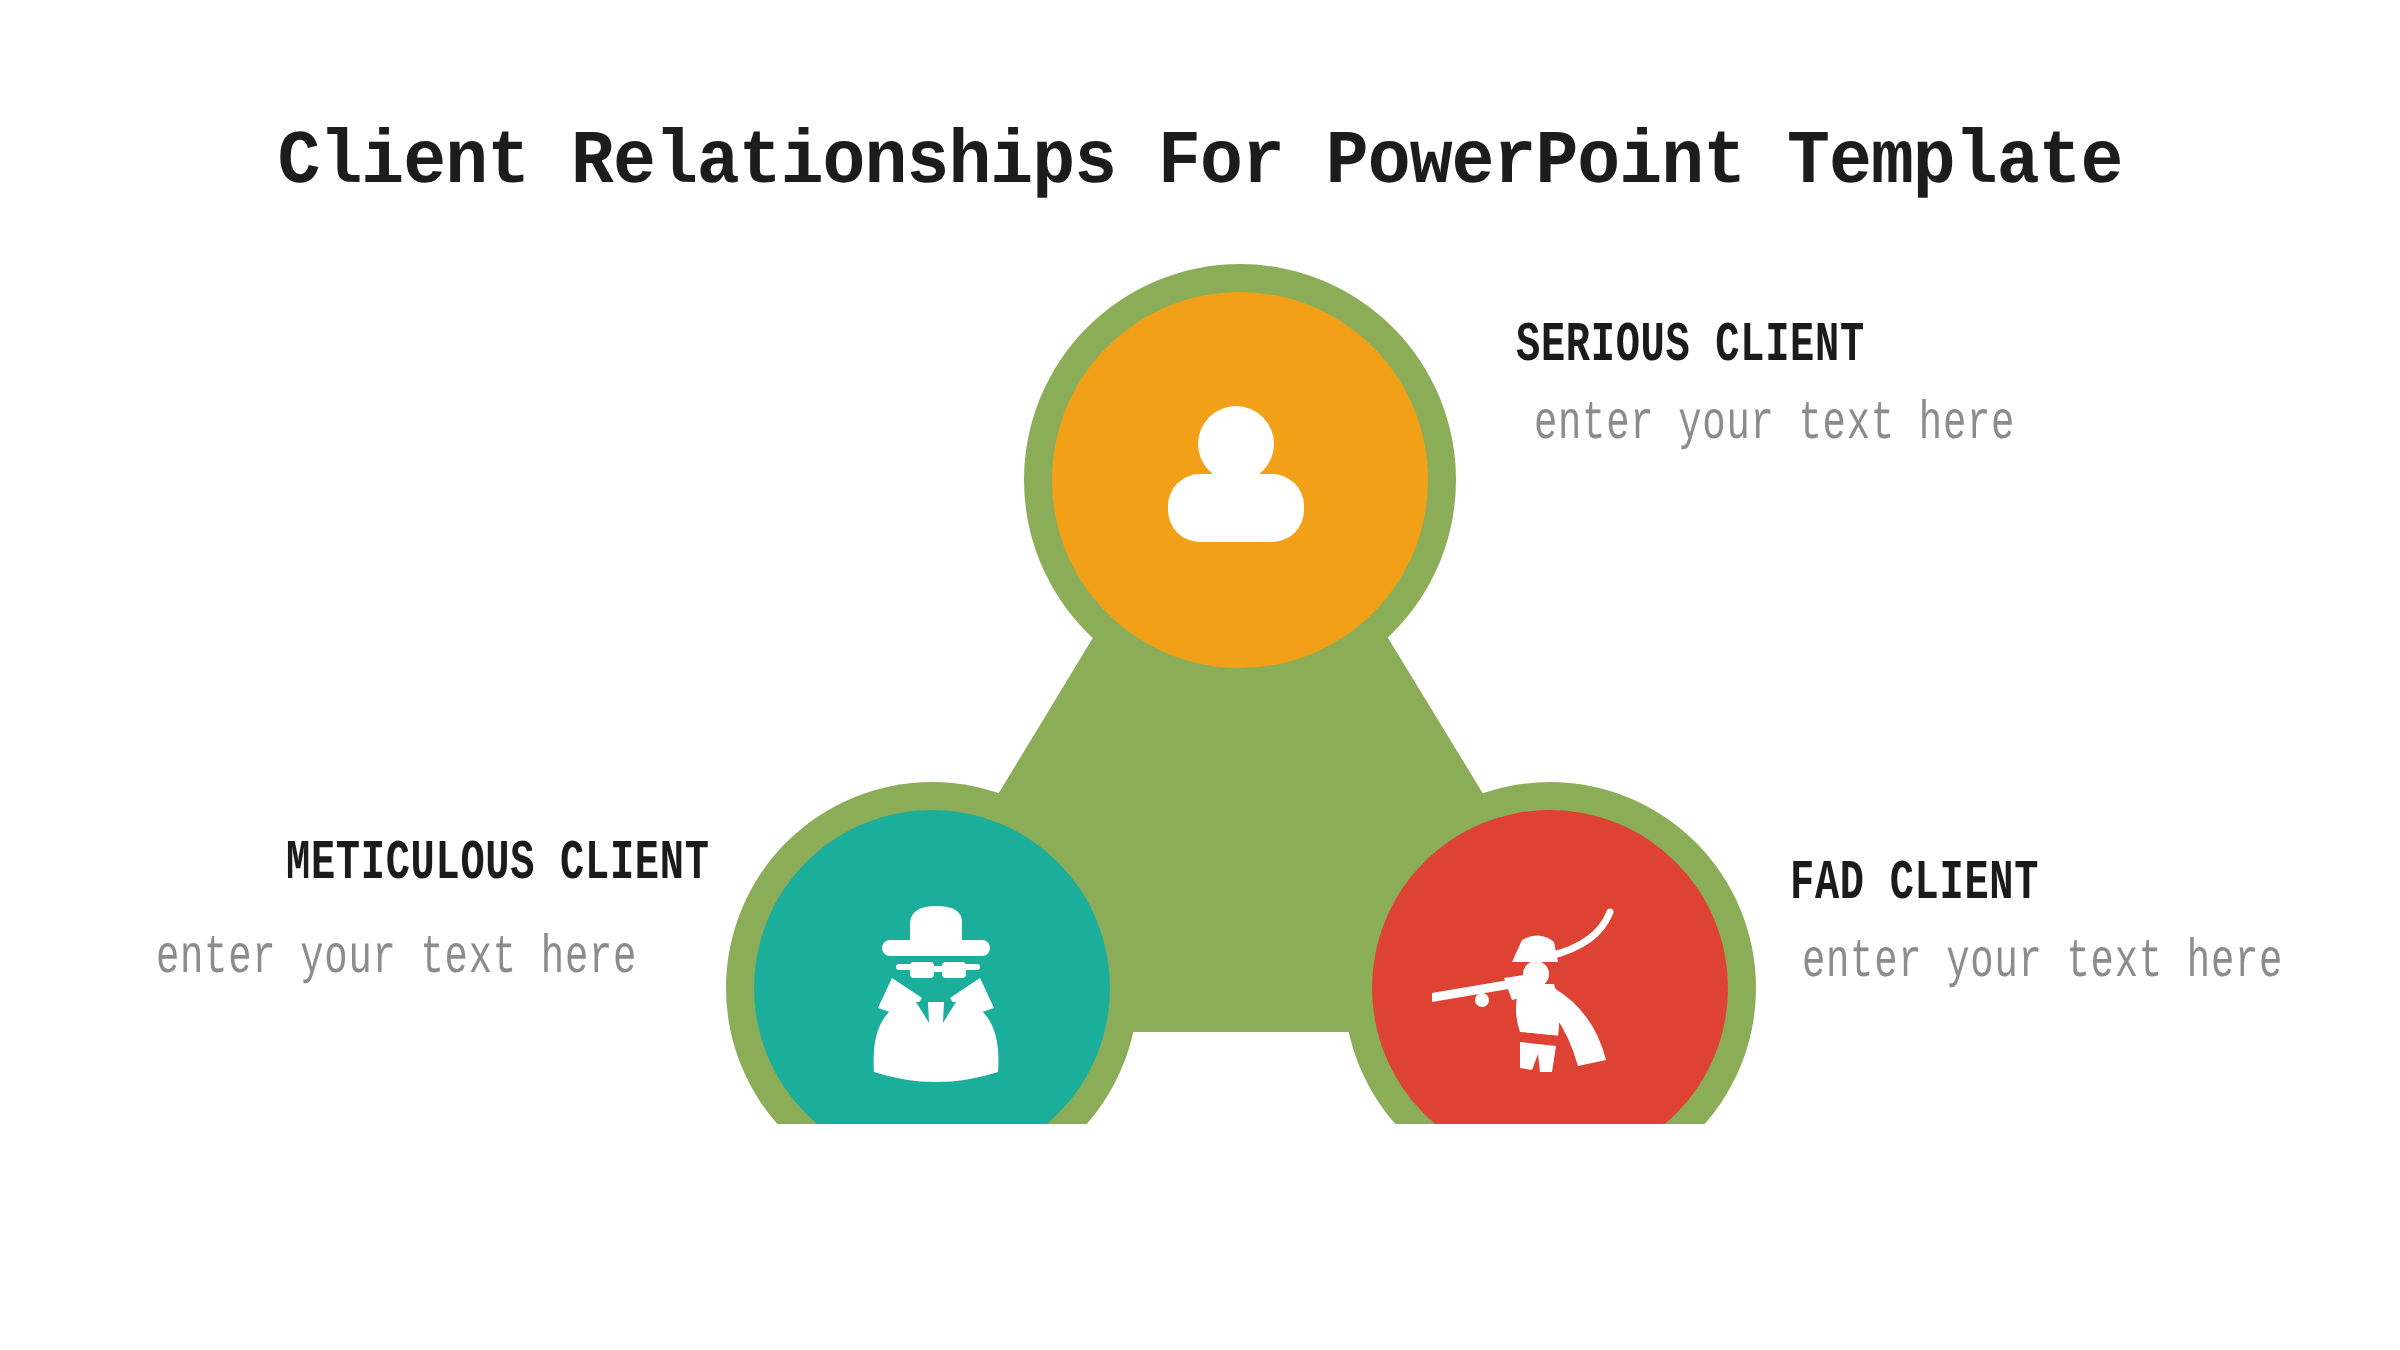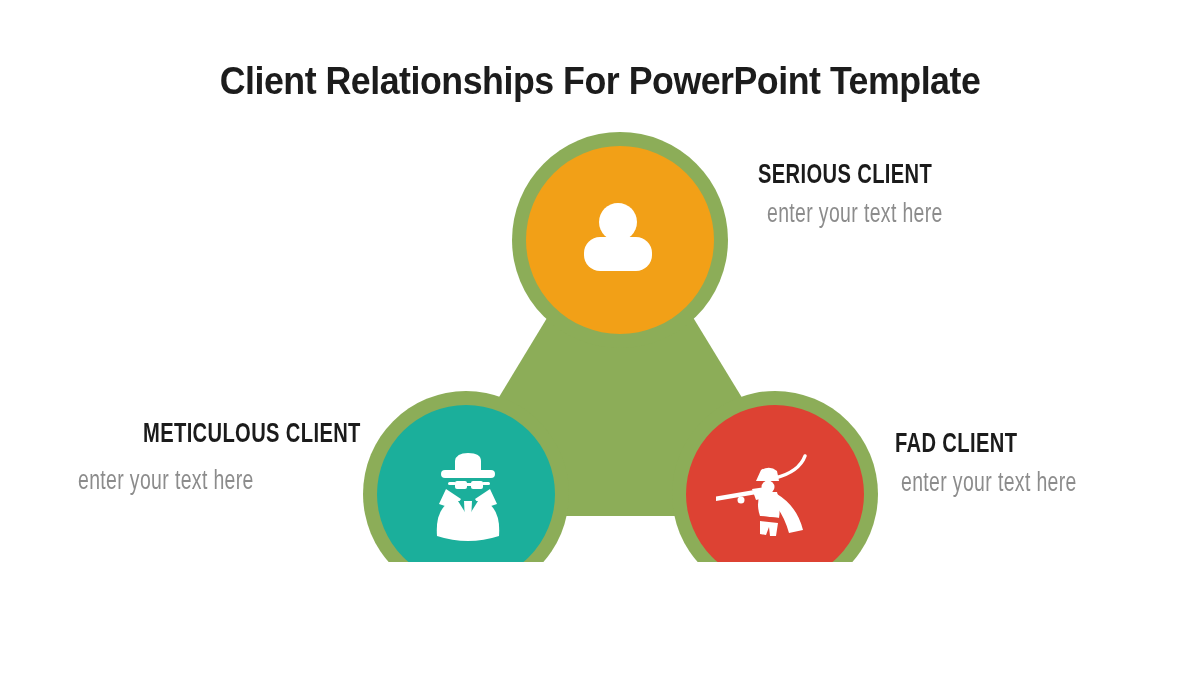--- a/index.html
+++ b/index.html
@@ -1,18 +1,18 @@
 <!DOCTYPE html>
 <html><head>
 <meta charset="utf-8">
 <style>
   html,body { margin:0; padding:0; background:#ffffff; }
   .slide {
     position:relative; width:1200px; height:562px; background:#ffffff;
-    overflow:hidden; font-family:Liberation Sans, sans-serif;
+    overflow:hidden; font-family:Liberation Mono, monospace;
   }
   .slide-title {
     position:absolute; top:60px; left:0; width:1200px; text-align:center;
     font-size:38px; font-weight:700; color:#1c1c1c; letter-spacing:-0.5px;
     transform:scaleX(0.94); transform-origin:50% 0; white-space:nowrap;
   }
   .diagram-svg { position:absolute; left:0; top:0; width:1200px; height:675px; }
   .node-label {
     position:absolute; font-weight:700; font-size:28px; color:#1b1b1b;
     transform:scaleX(0.72); transform-origin:0 0; white-space:nowrap;

